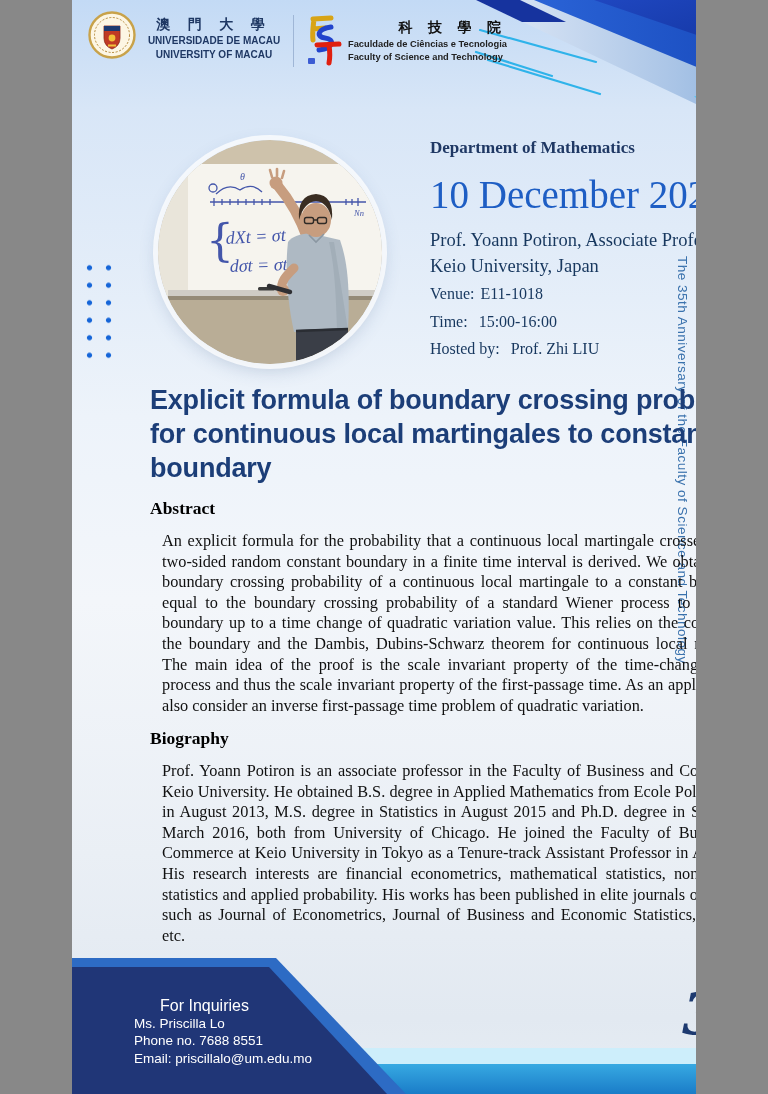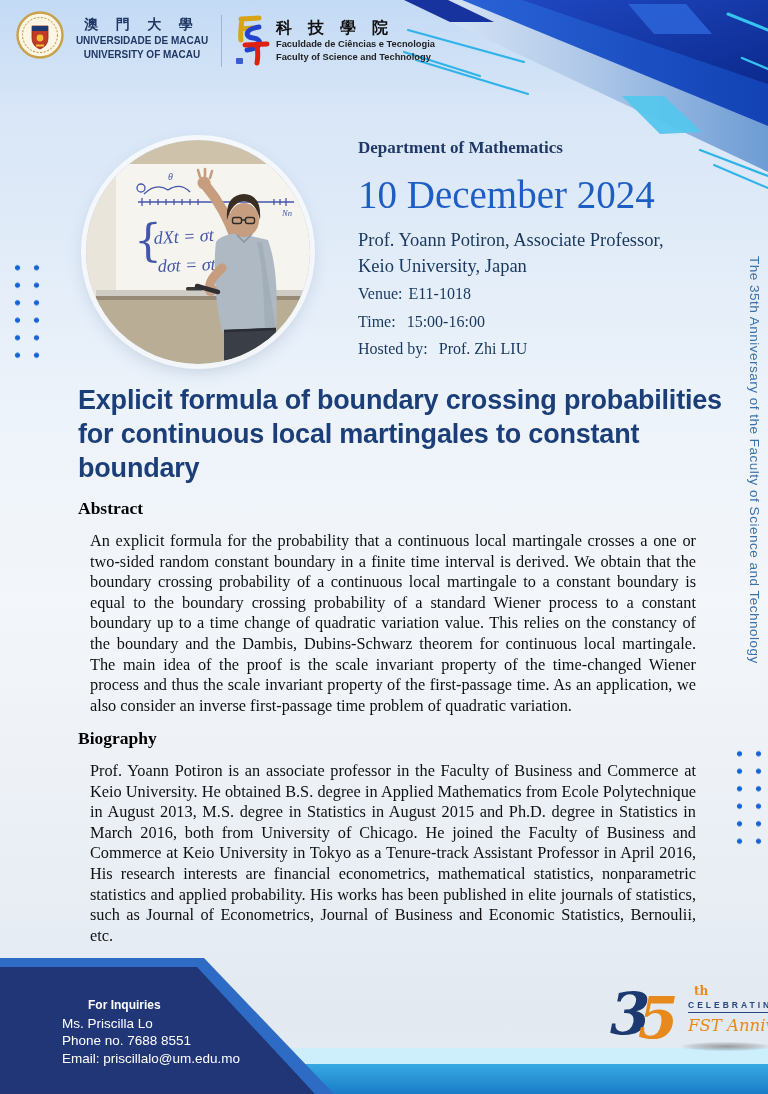--- a/index.html
+++ b/index.html
@@ -1,35 +1,35 @@
 <!DOCTYPE html>
 <html><head>
 <meta charset="utf-8">
 <style>
   html,body{margin:0;padding:0;background:#888;}
   #poster{
-    position:relative; width:768px; height:1094px; overflow:hidden;
+    position:relative; width:624px; height:1094px; overflow:hidden;
     margin:0 auto;
     font-family:"Liberation Serif", serif;
     background:linear-gradient(180deg,#c3daf5 0%,#d8e6f7 10%,#edf3fa 38%,#f3f6fa 55%,#eaeff5 78%,#e2e9f1 93%,#e6edf4 100%);
   }
   svg{display:block;}
 
   
   .deco-top{position:absolute;top:0;left:0;width:768px;height:360px;pointer-events:none;}
 
   
   .um-seal{position:absolute;left:16px;top:11px;width:48px;height:48px;}
   .um-text{position:absolute;left:64px;top:16px;width:156px;text-align:center;color:#1f3864;}
   .um-cn{font-size:14px;font-weight:bold;letter-spacing:7px;line-height:18px;white-space:nowrap;}
   .um-latin{font-family:Liberation Sans, sans-serif;font-size:10px;font-weight:bold;line-height:13.5px;white-space:nowrap;}
   .hdr-divider{position:absolute;left:221px;top:15px;width:1px;height:52px;background:#9fb6d6;}
   .fst-logo{position:absolute;left:233px;top:14px;width:38px;height:54px;}
   .fst-text{position:absolute;left:276px;top:18px;color:#1c1c1c;}
-  .fst-cn{font-size:16px;font-weight:bold;letter-spacing:6px;line-height:20px;white-space:nowrap;color:#111;}
+  .fst-cn{font-size:14px;font-weight:bold;letter-spacing:6px;line-height:20px;white-space:nowrap;color:#111;text-align:right;}
   .fst-latin{font-family:"Liberation Sans",sans-serif;font-size:9.3px;font-weight:bold;color:#222;line-height:12.5px;white-space:nowrap;}
 
   
   .dots{position:absolute;width:36px;height:103px;
     background-image:radial-gradient(circle,#1565d8 2.1px, rgba(21,101,216,.35) 2.7px, transparent 3.1px);
     background-size:19px 17.5px;background-position:1px 1px;}
   .dots-left{left:7px;top:258px;}
   .dots-right{left:729px;top:744px;}
 
   
@@ -63,21 +63,21 @@
   .section{position:absolute;left:78px;width:630px;color:#101010;}
   .sec-abstract{top:498px;}
   .sec-biography{top:728px;}
   .section h2{font-size:17.5px;font-weight:bold;margin:0 0 8px 0;color:#000;}
   .section p{font-size:16.3px;line-height:20.6px;text-align:justify;margin:12px;}
 
   
   .footer-svg{position:absolute;left:0;top:952px;width:768px;height:142px;pointer-events:none;}
   .contact{position:absolute;left:62px;top:997px;color:#ffffff;
     font-family:"Liberation Sans",sans-serif;font-size:13.5px;line-height:17.5px;}
-  .contact .hd{font-weight:bold;font-size:12px;padding-left:26px;}
+  .contact .hd{font-weight:normal;font-size:16px;padding-left:26px;}
 
   
   .anniv-logo{position:absolute;left:610px;top:986px;width:156px;height:76px;
     font-family:"DejaVu Serif",serif;}
   .anniv-logo .d3{position:absolute;left:0;top:-6px;font-size:58px;font-style:italic;font-weight:bold;color:#1d3a70;}
   .anniv-logo .d5{position:absolute;left:28px;top:-2px;font-size:58px;font-style:italic;font-weight:bold;color:#e8891d;}
   .anniv-logo .th{position:absolute;left:84px;top:-2px;font-size:12px;font-weight:bold;color:#e8891d;}
   .anniv-logo .right{position:absolute;left:78px;top:14px;width:84px;}
   .anniv-logo .celeb{font-family:"Liberation Sans",sans-serif;font-size:8.5px;font-weight:bold;
     letter-spacing:3px;color:#27477e;border-bottom:1.5px solid #27477e;padding-bottom:2px;white-space:nowrap;}

